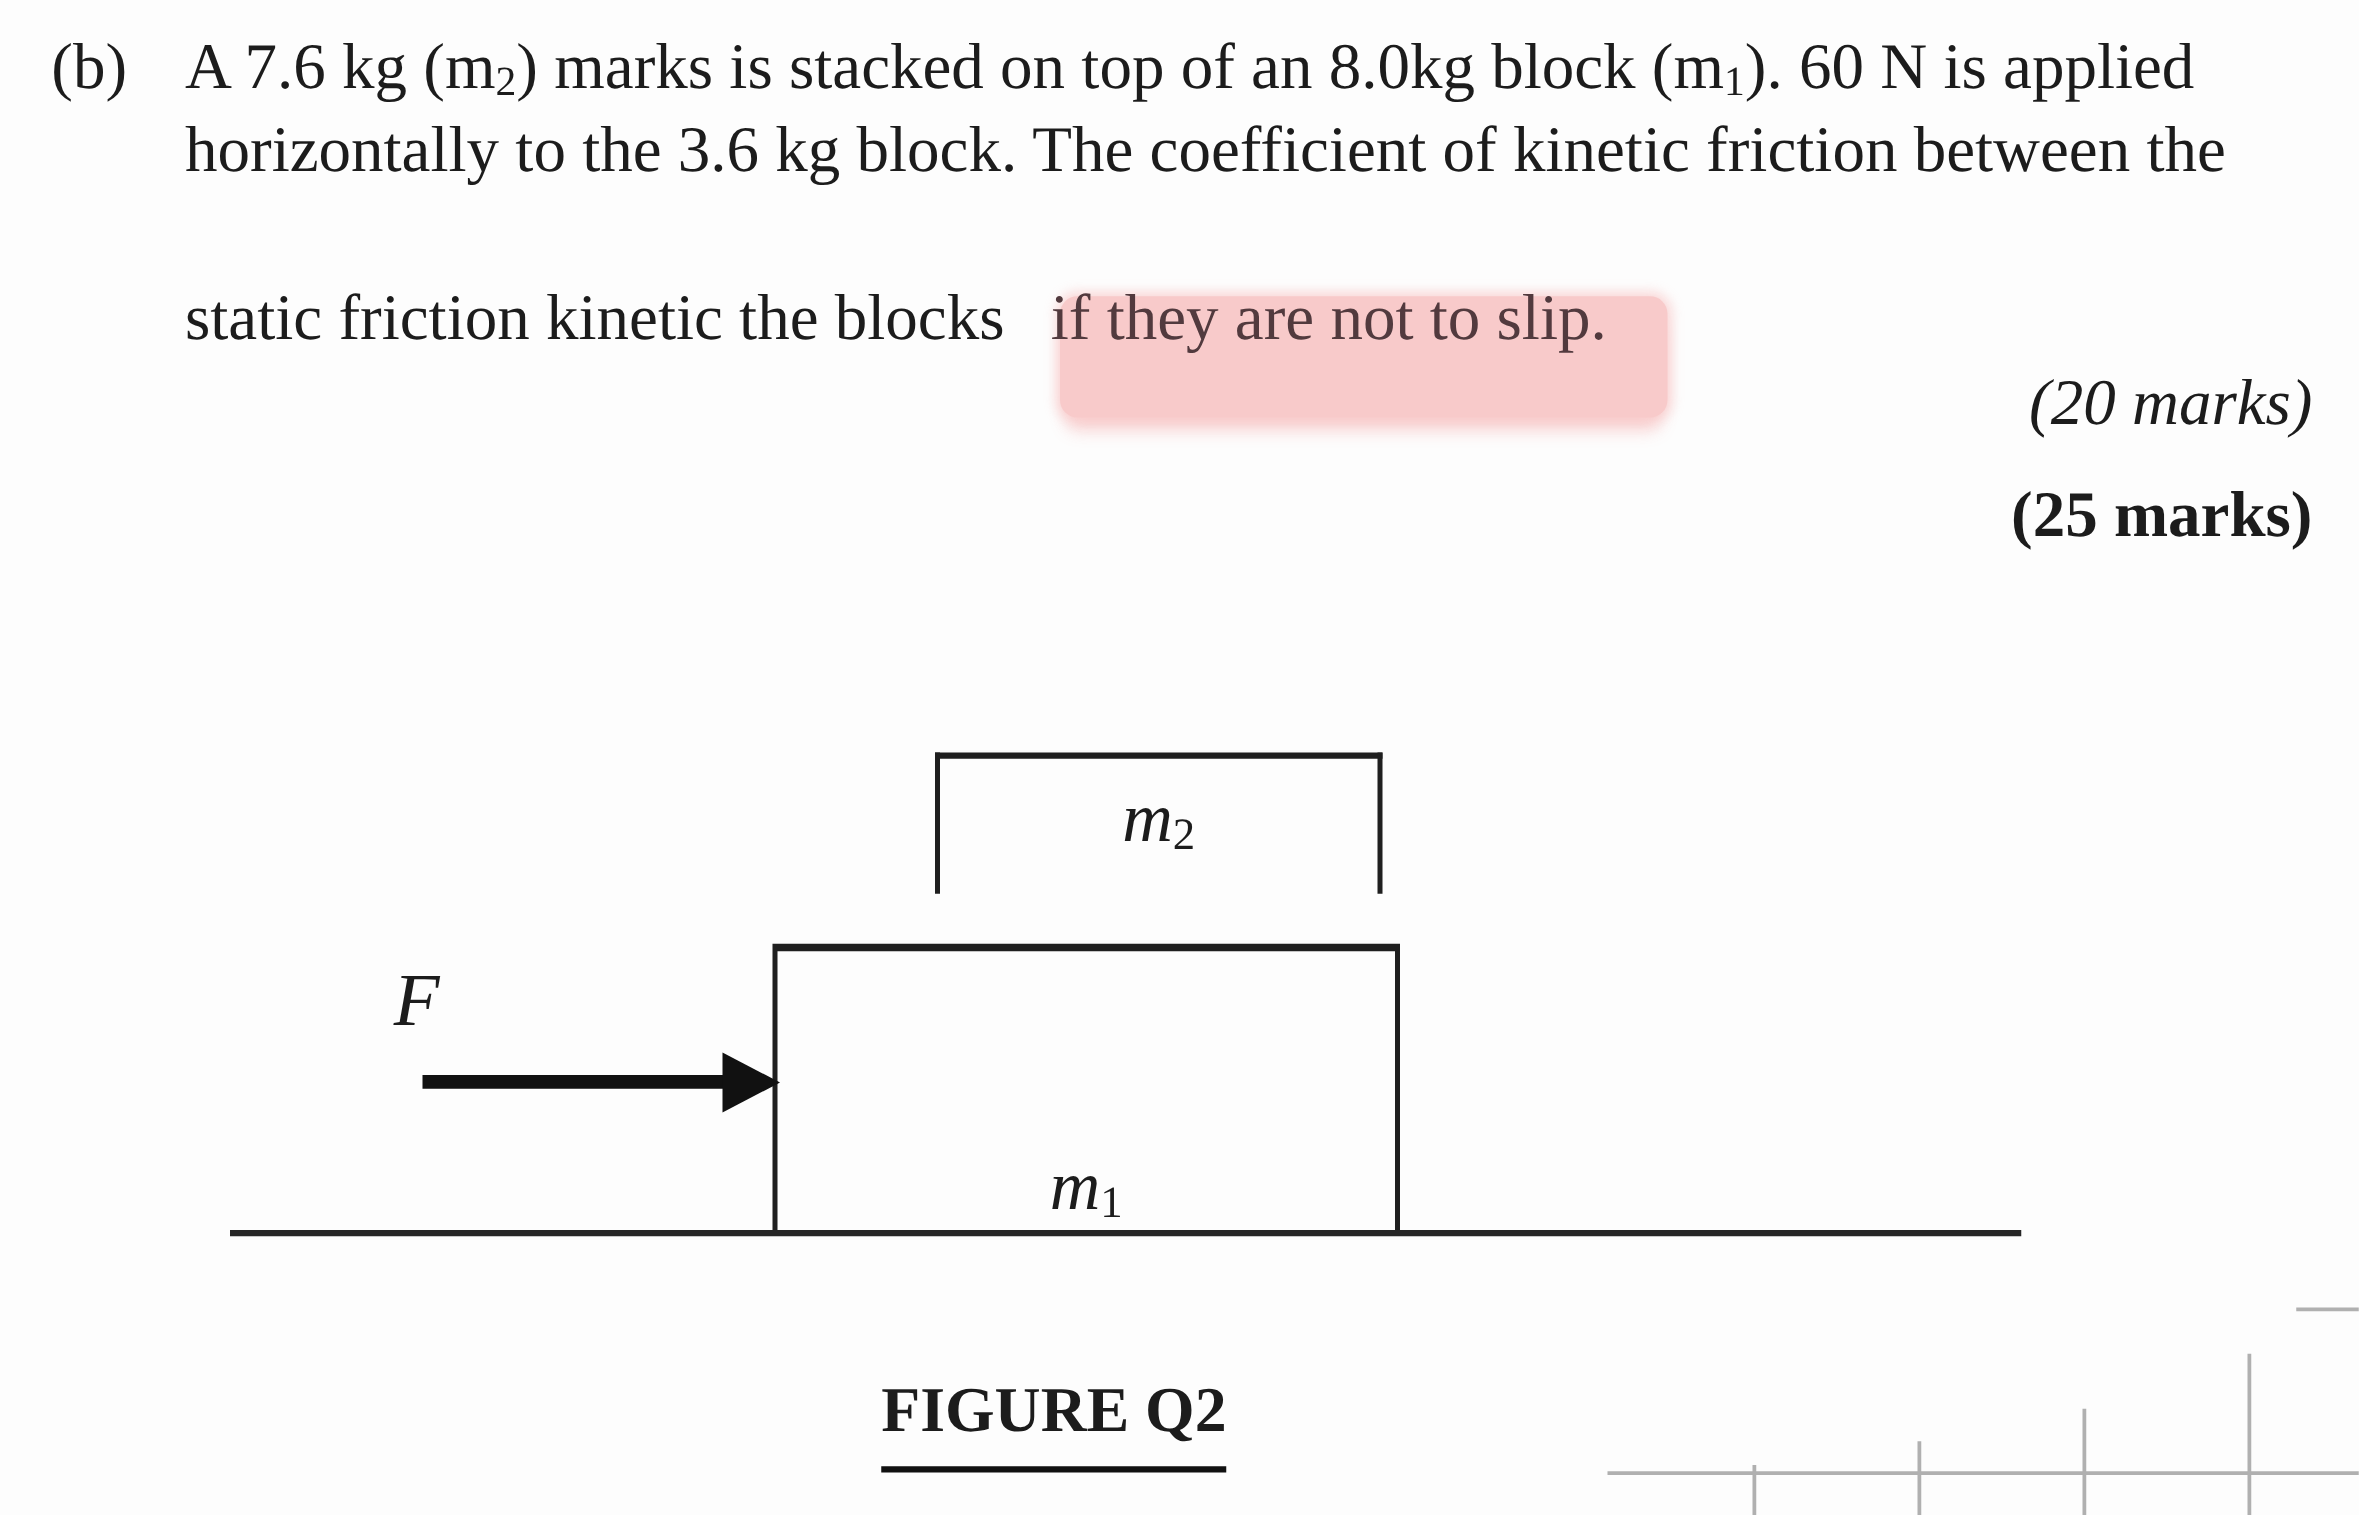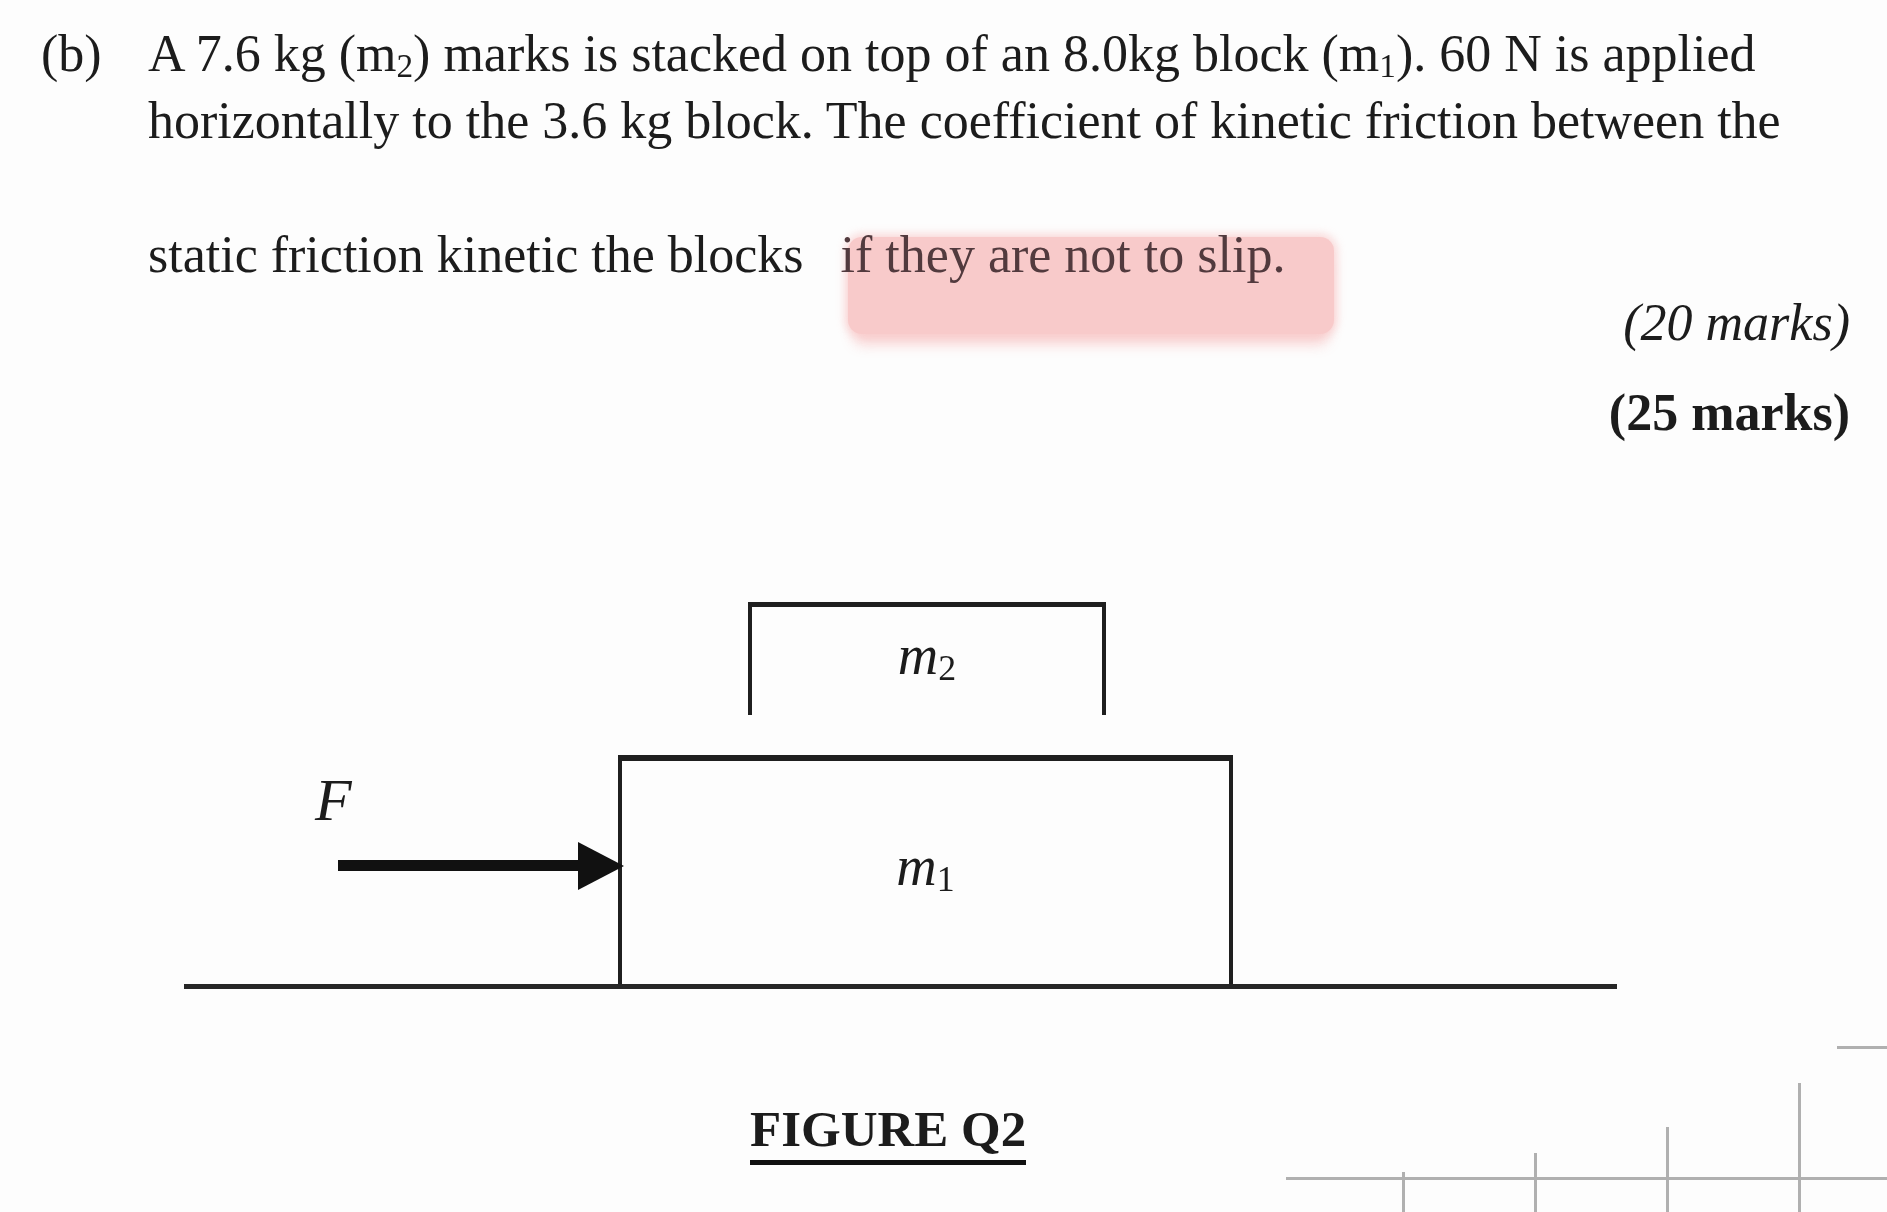--- a/index.html
+++ b/index.html
@@ -68,23 +68,24 @@
     font-size: 56px;
     line-height: 1;
   }
   .block-m2 {
     left: 748px; top: 602px; width: 358px; height: 113px;
     border: 4px solid var(--line);
     border-top-width: 5px;
     border-bottom: none;
   }
   .block-m1 {
-    left: 618px; top: 755px; width: 615px; height: 233px;
+    left: 618px; top: 755px; width: 502px; height: 233px;
     border: 4px solid var(--line);
     border-top-width: 6px;
+    align-items: flex-end;
   }
   .block-label { transform: translateY(-4px); }
 
   .ground-line {
     position: absolute;
     left: 184px; top: 984px;
     width: 1433px; height: 5px;
     background: #262626;
   }
 
@@ -103,24 +104,24 @@
     position: absolute;
     left: 578px; top: 842px;
     width: 0; height: 0;
     border-left: 46px solid #111;
     border-top: 24px solid transparent;
     border-bottom: 24px solid transparent;
   }
 
   .figure-caption {
     position: absolute;
-    left: 750px; top: 1101px;
+    left: 705px; top: 1101px;
     font-size: 51px; font-weight: bold;
     line-height: 1.1;
-    padding-bottom: 3px;
+    padding-bottom: 16px;
     border-bottom: 5px solid #111;
     white-space: nowrap;
   }
 
   
   .artifact { position: absolute; background: var(--faint); }
   .art-h-short { left: 1837px; top: 1046px; width: 50px;  height: 3px; }
   .art-h-long  { left: 1286px; top: 1177px; width: 601px; height: 3px; }
   .art-v1 { left: 1402px; top: 1172px; width: 3px; height: 40px; }
   .art-v2 { left: 1534px; top: 1153px; width: 3px; height: 59px; }

